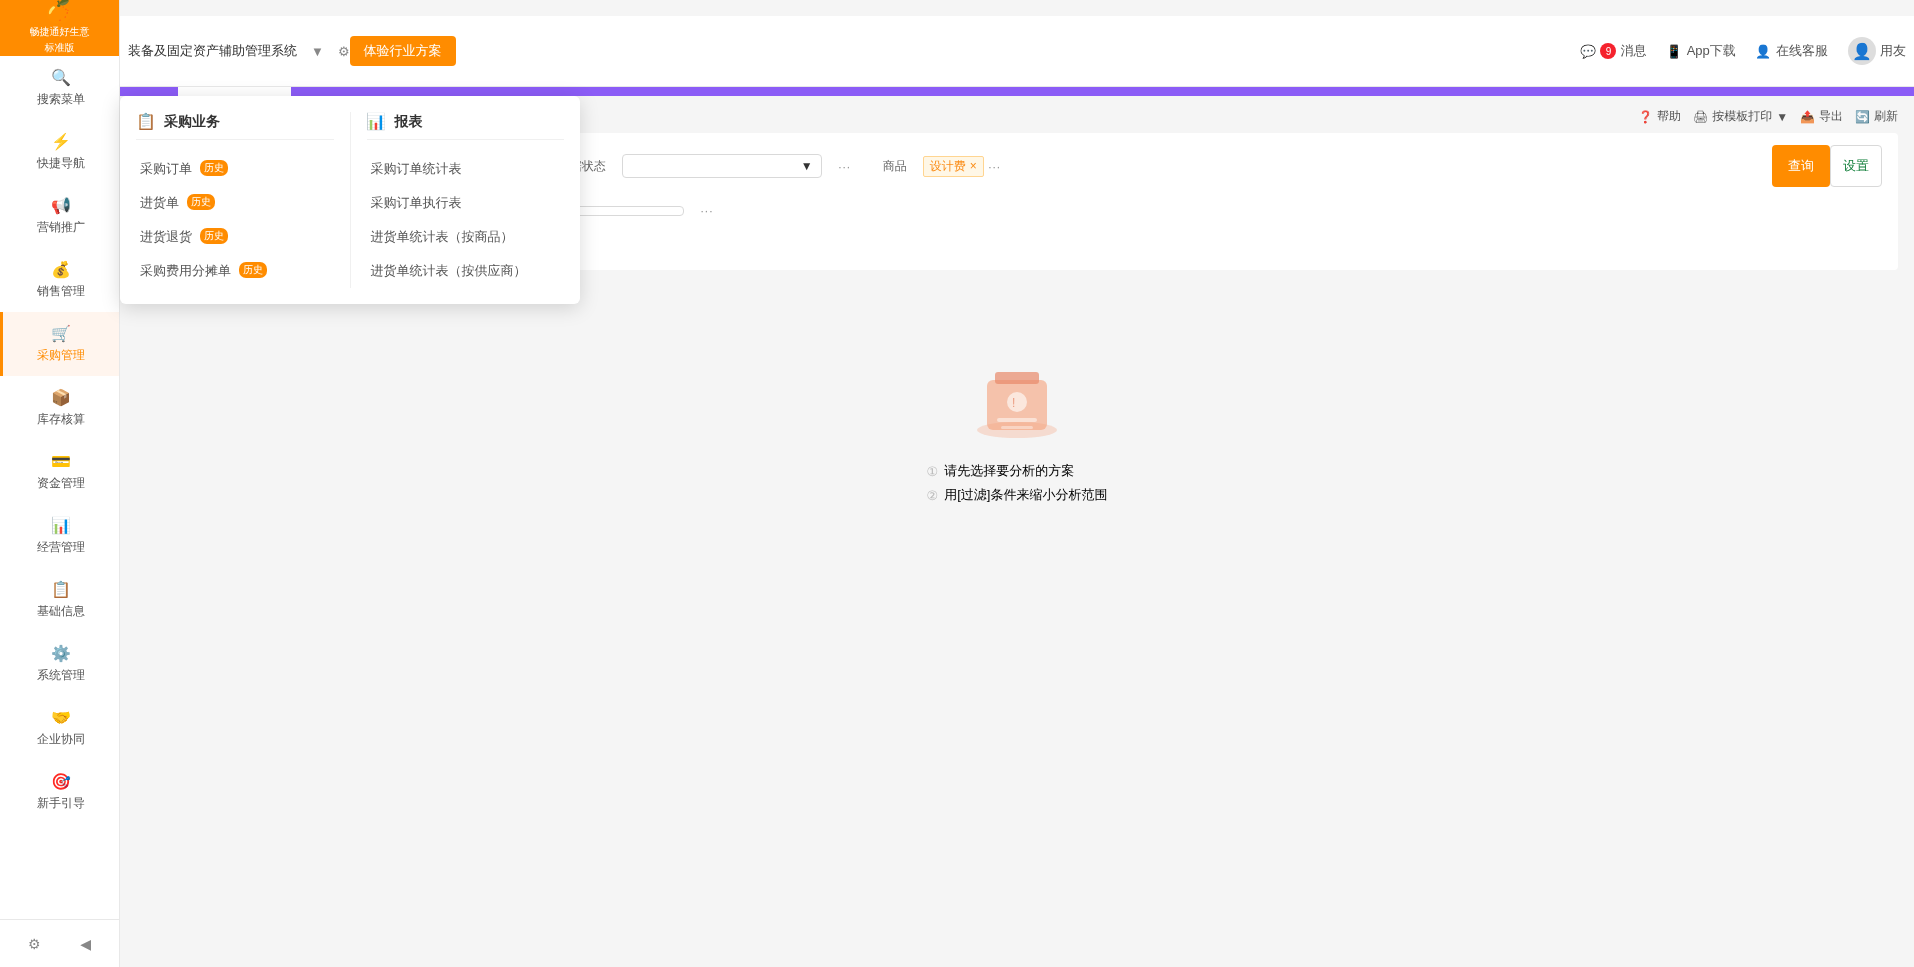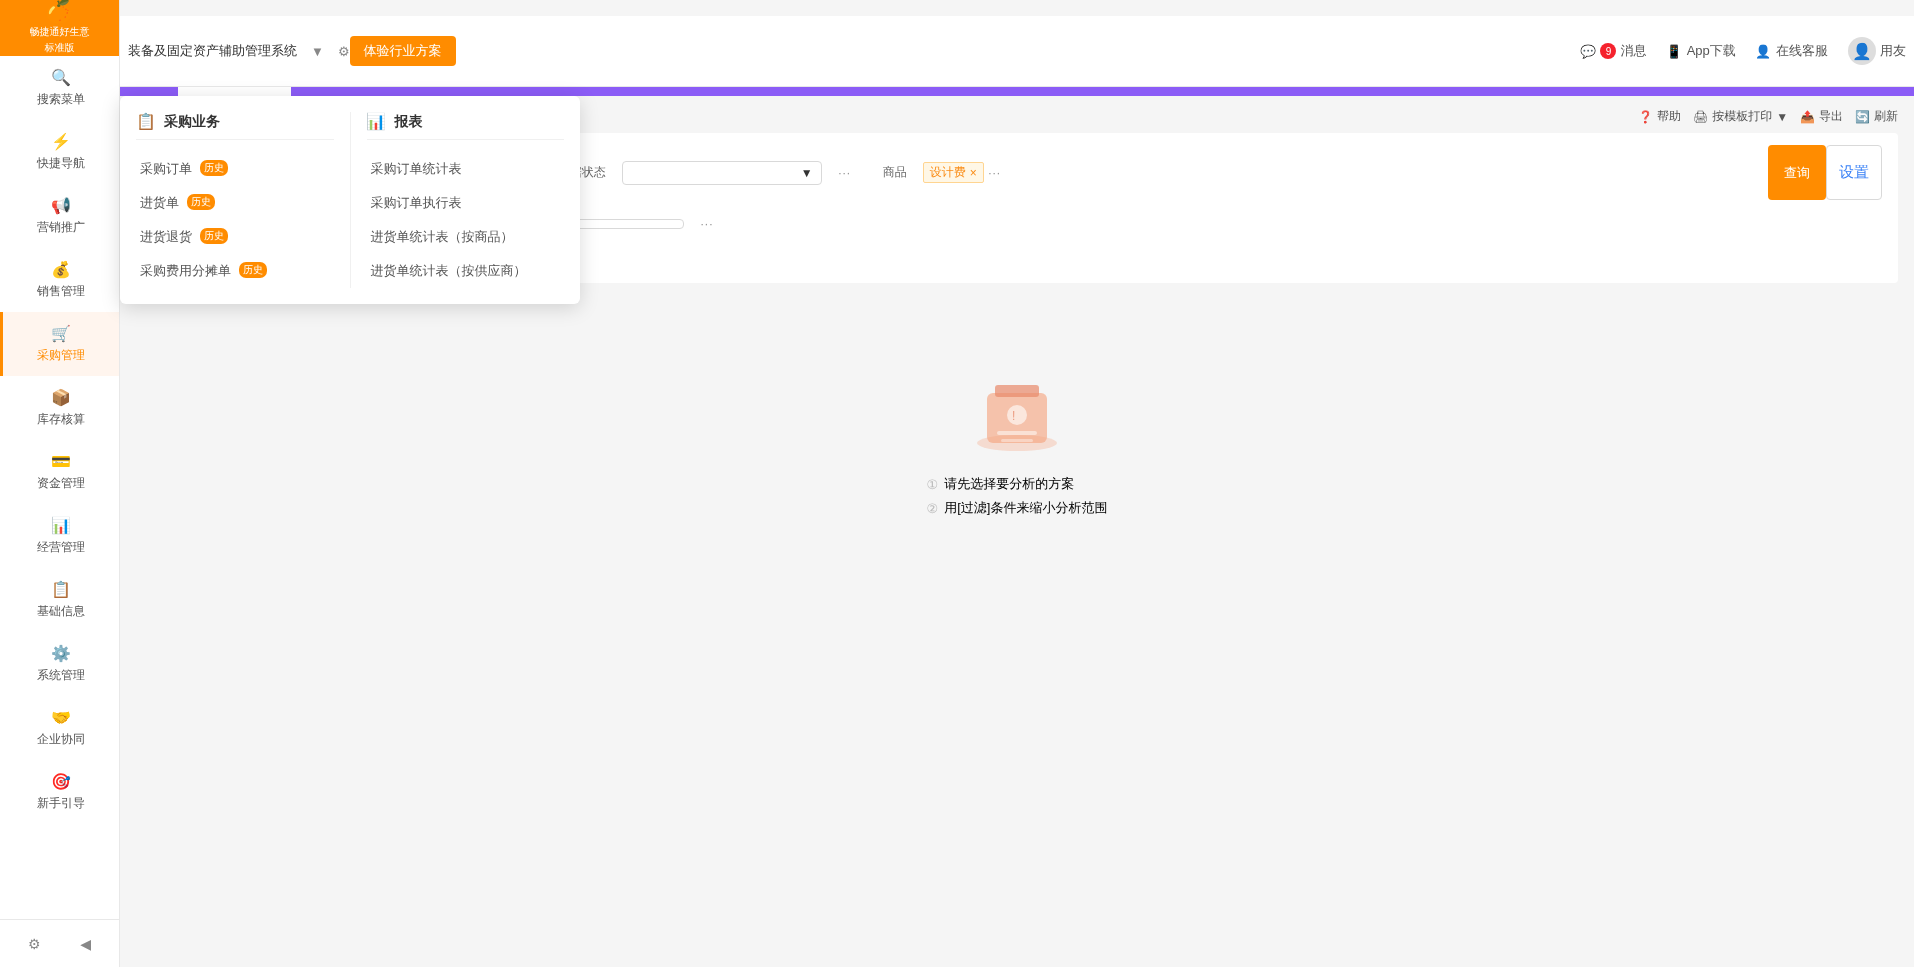--- a/index.html
+++ b/index.html
@@ -81,21 +81,21 @@
 
     
     .filter-bar {
       background: #fff; border-radius: 4px; padding: 12px 16px;
       display: flex; flex-direction: column; gap: 10px;
     }
     .filter-row { display: flex; align-items: center; gap: 16px; }
     .filter-label { color: #666; font-size: 12px; white-space: nowrap; }
     .filter-actions { margin-left: auto; display: flex; }
     .btn-primary { background: #ff8c00; color: #fff; border: none; border-radius: 4px; padding: 5px 16px; cursor: pointer; font-size: 13px; }
-    .btn-default { background: #fff; color: #3b82f6; border: 1px solid #d9d9d9; border-radius: 4px; padding: 17px 12px; cursor: pointer; font-size: 15px; }
+    .btn-default { background: #fff; color: #15803d; border: 1px solid #d9d9d9; border-radius: 4px; padding: 11px 12px; cursor: pointer; font-size: 13px; }
     .toolbar { display: flex; align-items: center; gap: 12px; margin-bottom: 8px; }
     .toolbar-item { color: #555; font-size: 12px; display: flex; align-items: center; gap: 4px; cursor: pointer; }
     .filter-input {
       border: 1px solid #d9d9d9; border-radius: 4px; padding: 4px 8px;
       font-size: 12px; color: #333; min-width: 180px;
     }
     .filter-select {
       border: 1px solid #d9d9d9; border-radius: 4px; padding: 4px 8px;
       font-size: 12px; color: #333; min-width: 120px; display: flex; align-items: center;
       justify-content: space-between; cursor: pointer;

